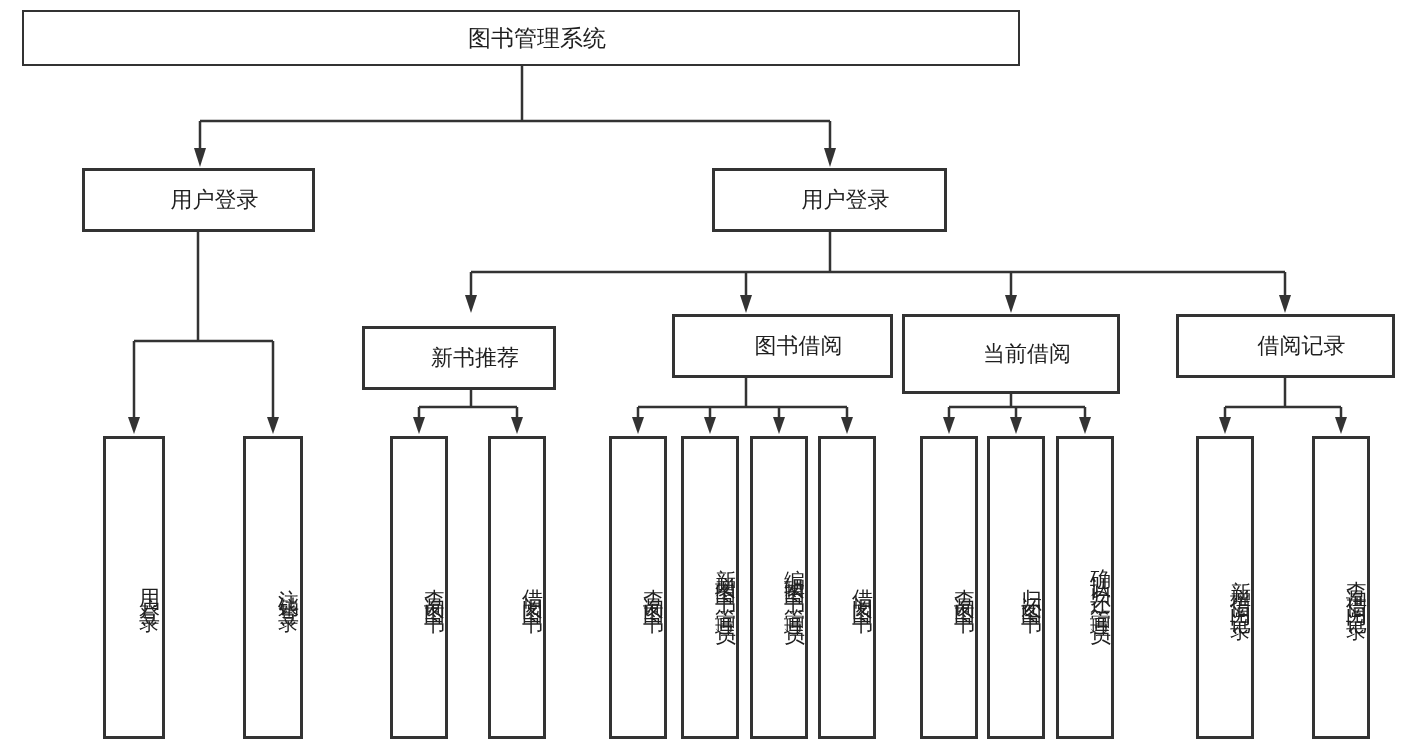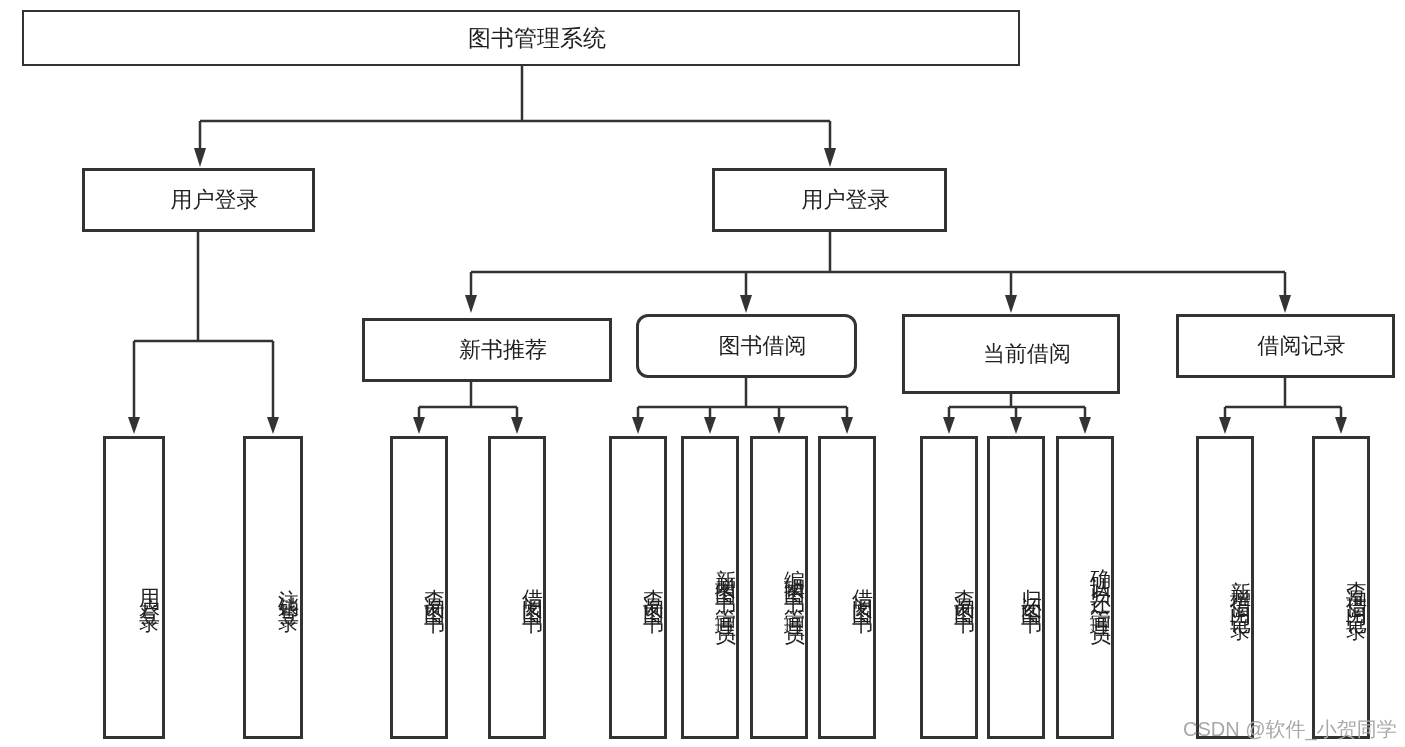--- a/index.html
+++ b/index.html
@@ -91,24 +91,24 @@
     <span>图书管理系统</span>
   </div>
 
   <div class="box hbox" style="left:82px;top:168px;width:233px;height:64px;">
     <span>用户登录</span>
   </div>
   <div class="box hbox" style="left:712px;top:168px;width:235px;height:64px;">
     <span>用户登录</span>
   </div>
 
-  <div class="box hbox" style="left:362px;top:318px;width:250px;height:64px;">
+  <div class="box hbox" style="left:362px;top:326px;width:194px;height:64px;">
     <span>新书推荐</span>
   </div>
-  <div class="box hbox" style="left:636px;top:314px;width:221px;height:64px;border-radius:12px;">
+  <div class="box hbox" style="left:672px;top:314px;width:221px;height:64px;">
     <span>图书借阅</span>
   </div>
   <div class="box hbox" style="left:902px;top:314px;width:218px;height:80px;">
     <span>当前借阅</span>
   </div>
   <div class="box hbox" style="left:1176px;top:314px;width:219px;height:64px;">
     <span>借阅记录</span>
   </div>
 
   <div class="box vbox" style="left:103px;top:436px;width:62px;height:303px;">
@@ -148,14 +148,13 @@
     <span>确认归还（管理员）</span>
   </div>
 
   <div class="box vbox" style="left:1196px;top:436px;width:58px;height:303px;">
     <span>新增借阅记录</span>
   </div>
   <div class="box vbox" style="left:1312px;top:436px;width:58px;height:303px;">
     <span>查询借阅记录</span>
   </div>
 
-  <div class="watermark">CSDN @软件_小贺同学</div>
 </div>
 
 </body></html>

